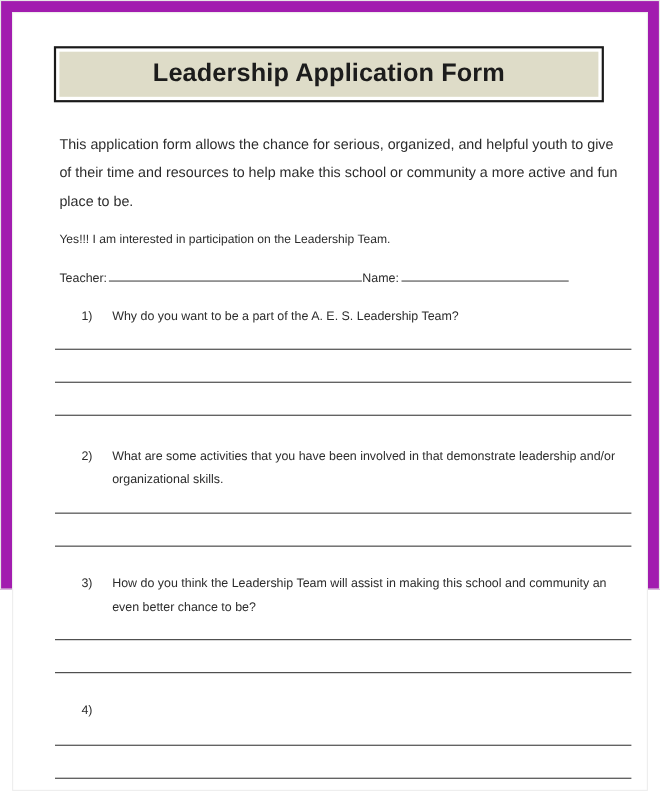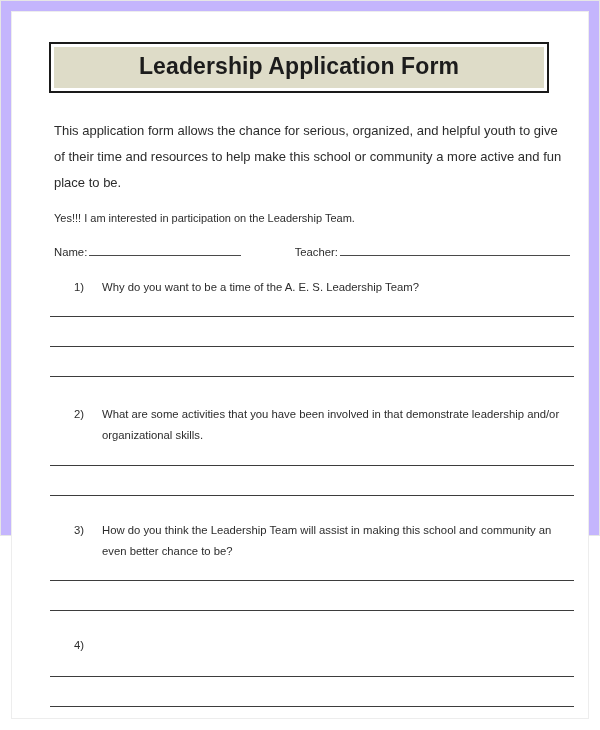--- a/index.html
+++ b/index.html
@@ -11,21 +11,21 @@
     width: 600px;
     height: 730px;
     font-family: "Liberation Sans", sans-serif;
     overflow: hidden;
   }
   .page {
     position: relative;
     width: 600px;
     height: 536px;
     box-sizing: border-box;
-    background: #c4b5fd;
+    background: #a21caf;
     border: 1px solid #e6e6e6;
   }
   .sheet {
     position: absolute;
     left: 10px;
     top: 10px;
     width: 578px;
     height: 708px;
     box-sizing: border-box;
     background: #ffffff;
@@ -147,33 +147,33 @@
         <div class="title-inner">
           <div class="title-text">Leadership Application Form</div>
         </div>
       </div>
 
       <div class="intro">This application form allows the chance for serious, organized, and helpful youth to give of their time and resources to help make this school or community a more active and fun place to be.</div>
 
       <div class="intro-second">Yes!!! I am interested in participation on the Leadership Team.</div>
 
       <div class="id-row">
+        <div class="id-field">
+          <span class="id-label">Teacher:</span>
+          <span class="blank blank-teacher"></span>
+        </div>
         <div class="id-field name-field">
           <span class="id-label">Name:</span>
           <span class="blank blank-name"></span>
         </div>
-        <div class="id-field">
-          <span class="id-label">Teacher:</span>
-          <span class="blank blank-teacher"></span>
-        </div>
       </div>
 
       <div class="question q1">
         <span class="q-num">1)</span>
-        <span class="q-text">Why do you want to be a time of the A. E. S. Leadership Team?</span>
+        <span class="q-text">Why do you want to be a part of the A. E. S. Leadership Team?</span>
       </div>
       <div class="lines lines-after-q1">
         <div class="rule"></div>
         <div class="rule"></div>
         <div class="rule"></div>
       </div>
 
       <div class="question q2">
         <span class="q-num">2)</span>
         <span class="q-text">What are some activities that you have been involved in that demonstrate leadership and/or organizational skills.</span>

